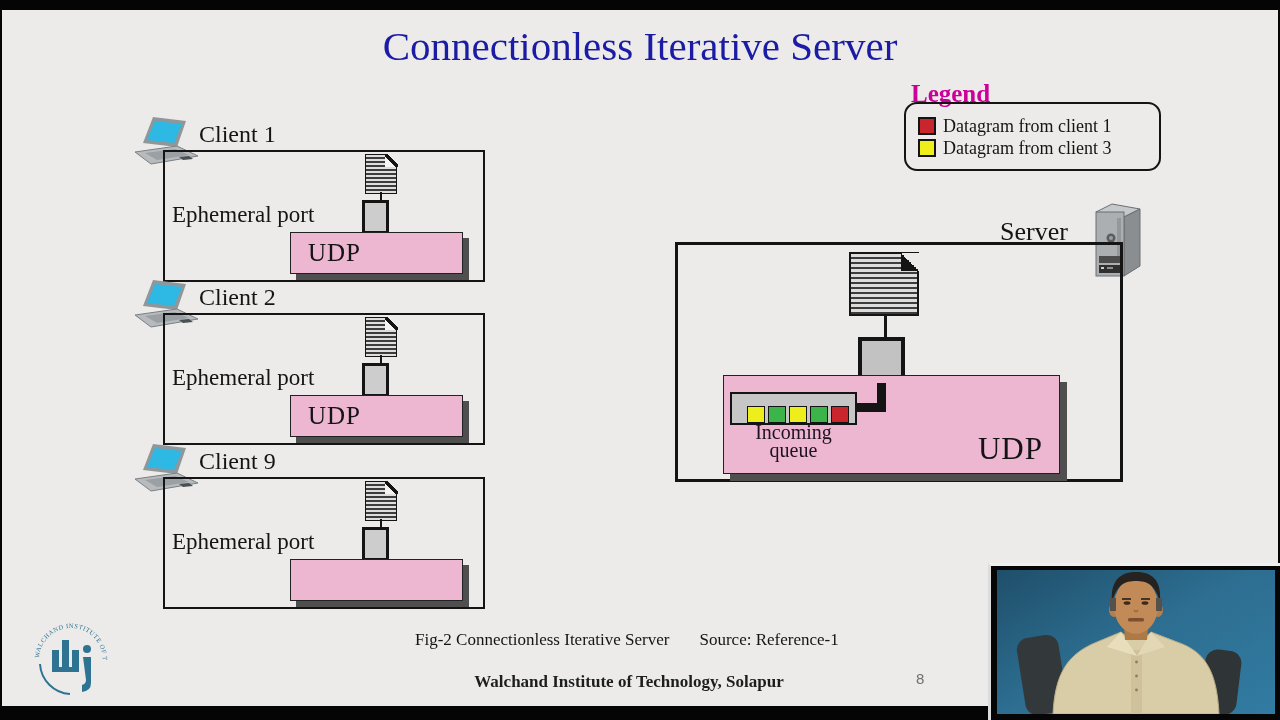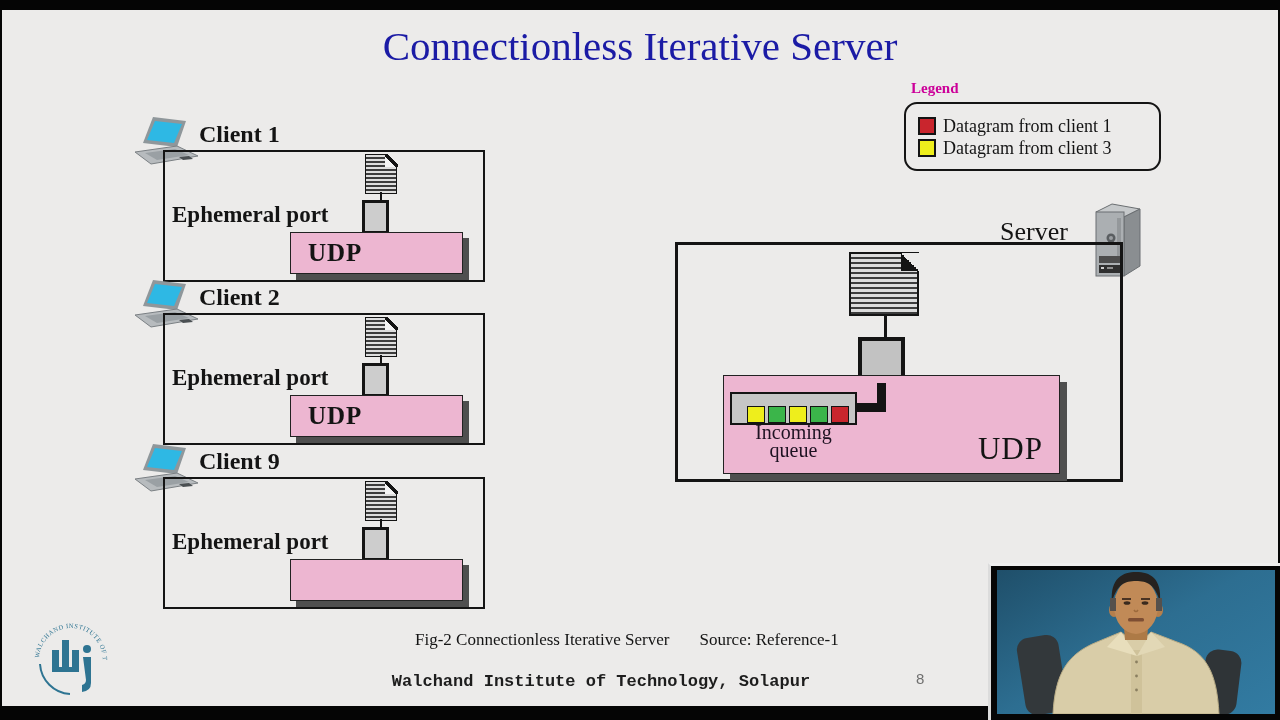--- a/index.html
+++ b/index.html
@@ -5,29 +5,29 @@
   html,body{margin:0;padding:0;background:#000;}
   #page{position:relative;width:1280px;height:720px;background:#050505;overflow:hidden;
         font-family:"Liberation Serif","DejaVu Serif",serif;}
   .abs{position:absolute;}
   #slide-bg{left:2px;top:10px;width:1276px;height:696px;background:#ECEBEA;}
 
   
   #title{left:0;top:22px;width:1280px;text-align:center;font-size:41px;color:#1b1ba5;}
 
   
-  #legend-title{left:911px;top:80px;font-size:15px;font-weight:bold;color:#cc0099;}
+  #legend-title{left:911px;top:80px;font-size:25px;font-weight:bold;color:#cc0099;}
   #legend-box{left:904px;top:102px;width:257px;height:69px;border:2px solid #141414;border-radius:13px;
               display:flex;flex-direction:column;justify-content:center;padding:2px 0 2px 12px;box-sizing:border-box;}
   .legend-row{display:flex;align-items:center;gap:7px;height:22px;}
   .legend-chip{width:14px;height:14px;border:2px solid #141414;flex:0 0 auto;}
   .legend-label{font-size:18px;color:#141414;white-space:nowrap;line-height:20px;}
 
   
-  .client{width:360px;height:175px;font-weight:bold;}
+  .client{width:360px;height:175px;}
   .client-label{left:66px;top:8px;font-size:24px;color:#141414;}
   .client-box{left:30px;top:37px;width:322px;height:132px;border:2.5px solid #141414;box-sizing:border-box;}
   .eph-label{left:39px;top:89px;font-size:23px;color:#141414;}
   .doc{background:repeating-linear-gradient(180deg,#dedede 0px,#dedede 2.4px,#3c3c3c 2.4px,#3c3c3c 4px);
        border:1.5px solid #141414;box-sizing:border-box;}
   .doc-sm{left:232px;top:41px;width:32px;height:40px;}
   .fold{position:absolute;top:-1.5px;right:-1.5px;width:13px;height:13px;
         background:linear-gradient(to top right,#f4f4f4 42%,#141414 42%,#141414 58%,#ECEBEA 58%);}
   .fold-dark{position:absolute;top:-1.5px;right:-1.5px;width:18px;height:18px;
         background:linear-gradient(to top right,#141414 50%,#ECEBEA 50%);}
@@ -55,22 +55,22 @@
   #conn-v{left:202px;top:188px;width:9px;height:29px;background:#141414;}
   #conn-h{left:180px;top:208px;width:24px;height:9px;background:#141414;}
   #queue-box{left:55px;top:197px;width:127px;height:33px;background:#c6c6c6;border:2.5px solid #141414;box-sizing:border-box;}
   #chip-row{position:absolute;left:15px;bottom:0px;display:flex;gap:3px;}
   .queue-chip{width:18px;height:17px;border:1.5px solid #141414;box-sizing:border-box;}
   #incoming-label{left:50px;top:228px;width:137px;text-align:center;font-size:20px;line-height:18px;color:#1e1222;}
   #server-udp-text{position:absolute;right:16px;bottom:6px;font-size:31px;letter-spacing:1px;color:#141414;}
 
   
   #fig-caption{left:415px;top:630px;display:flex;gap:30px;font-size:17px;color:#141414;}
-  #institution{left:601px;top:672px;transform:translateX(-50%);
-               font-family:Liberation Mono, monospace;font-size:17px;font-weight:600;color:#1d1d1d;white-space:nowrap;}
+  #institution{left:629px;top:672px;transform:translateX(-50%);
+               font-family:Liberation Serif, serif;font-size:17px;font-weight:600;color:#1d1d1d;white-space:nowrap;}
   #page-number{left:916px;top:670px;font-family:"Liberation Sans",sans-serif;font-size:15px;color:#6f6f6f;}
 
   
   #logo{left:30px;top:614px;width:82px;height:88px;}
 
   
   #video{left:988px;top:563px;width:292px;height:157px;background:#060606;
          border-top:3px solid #efefef;border-left:3px solid #dcdcdc;box-sizing:border-box;}
   #video-frame{position:absolute;left:6px;top:4px;width:278px;height:144px;overflow:hidden;
          background:linear-gradient(150deg,#1f4f6a 0%,#2d6e91 48%,#327ba2 100%);}

